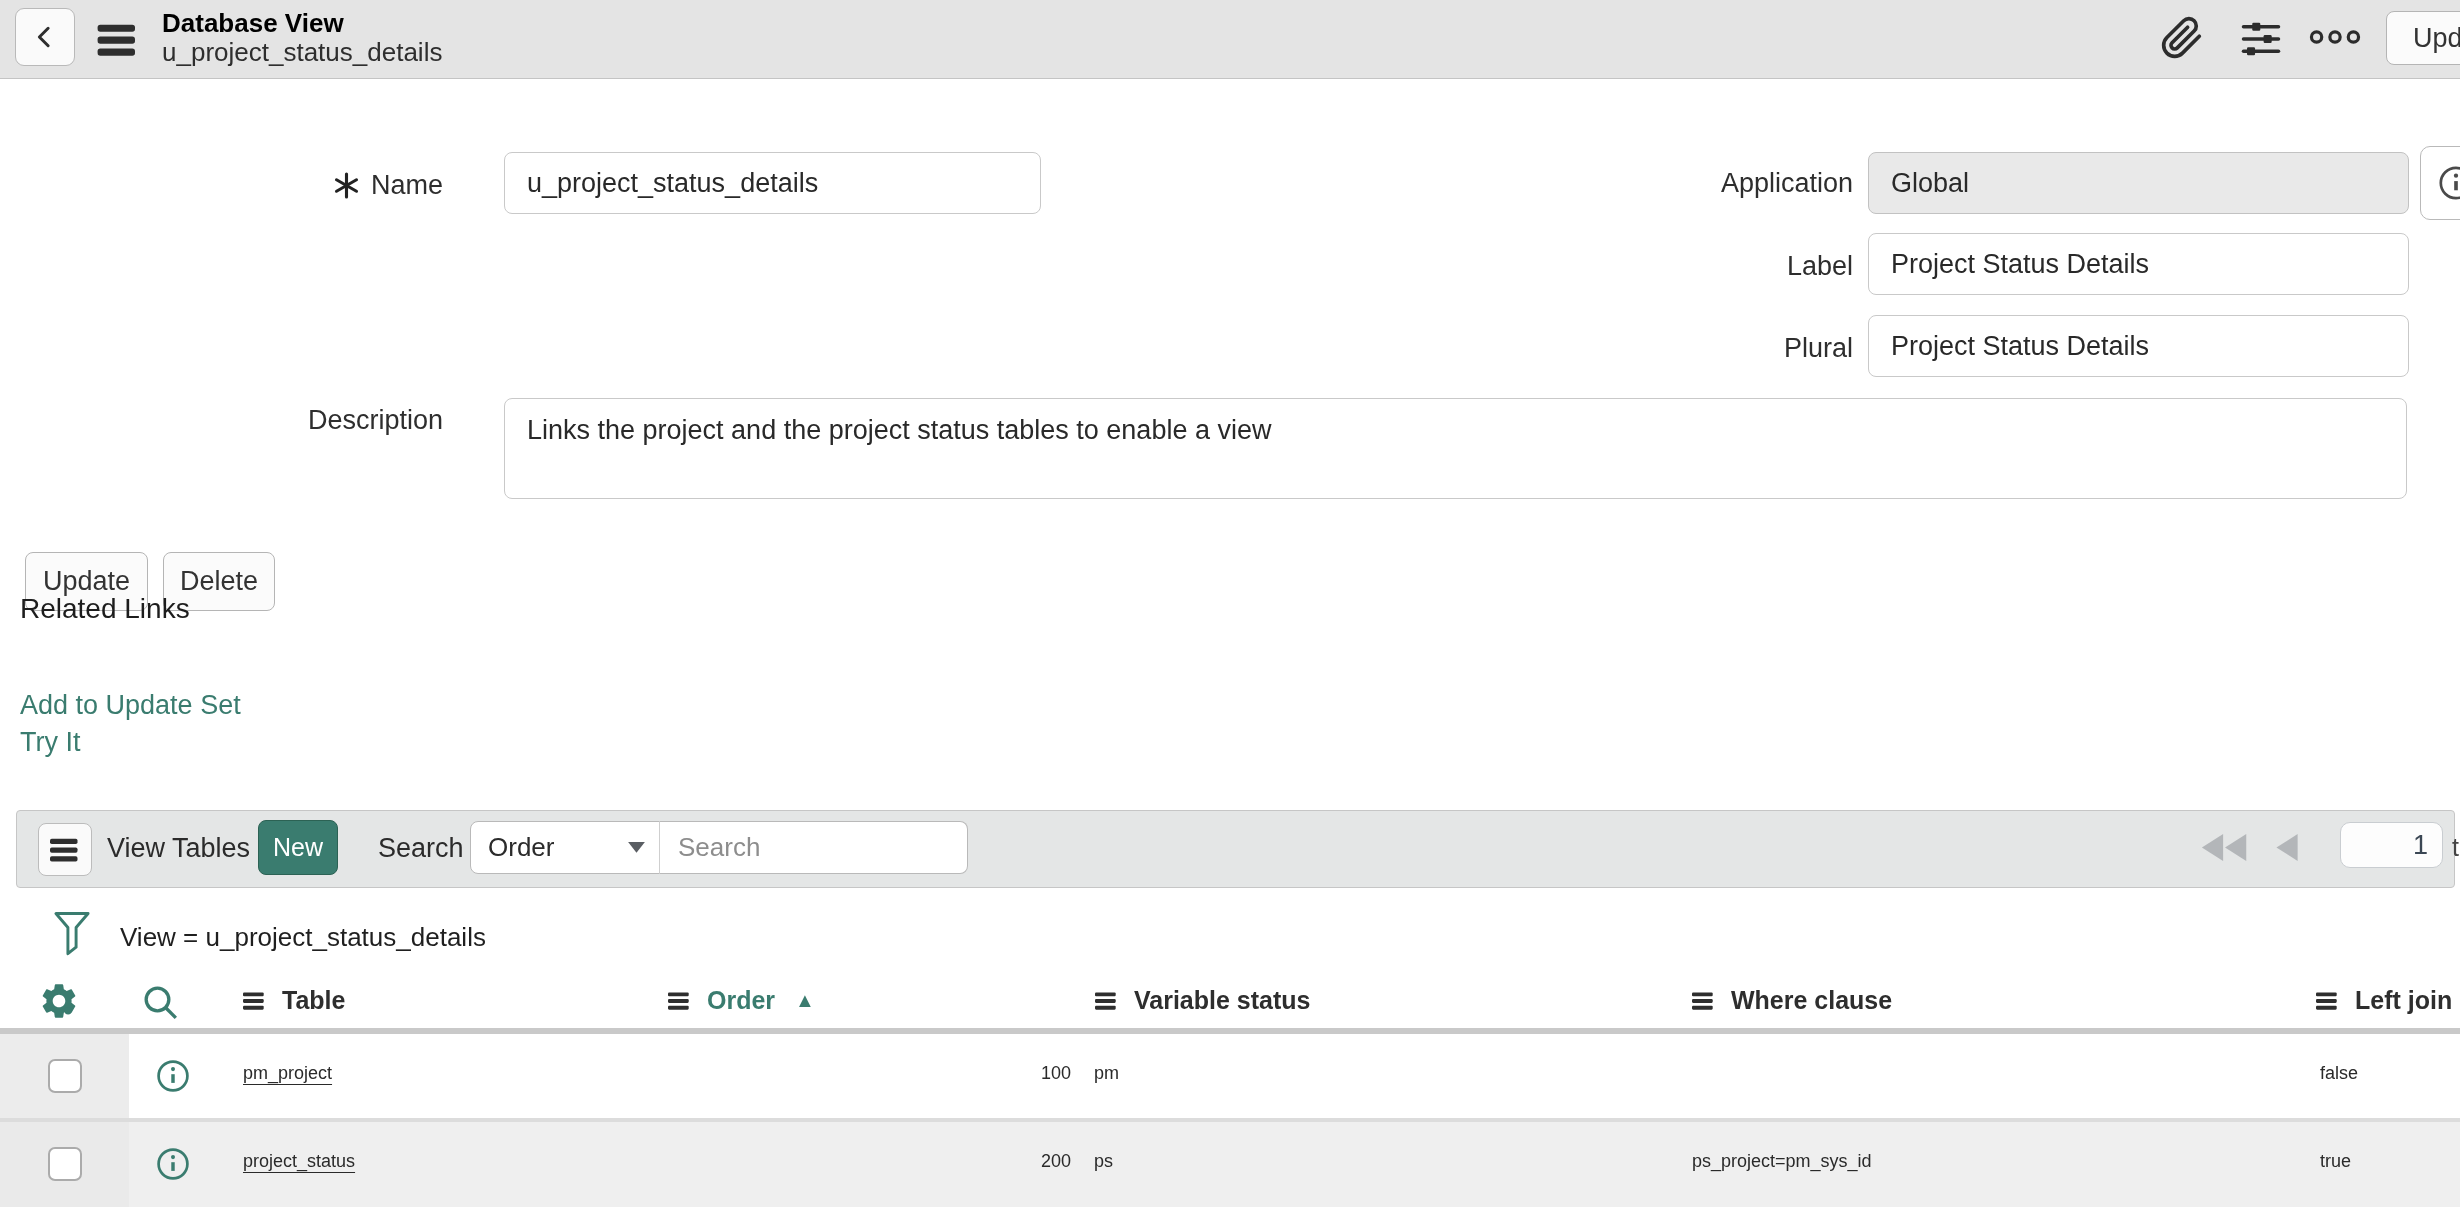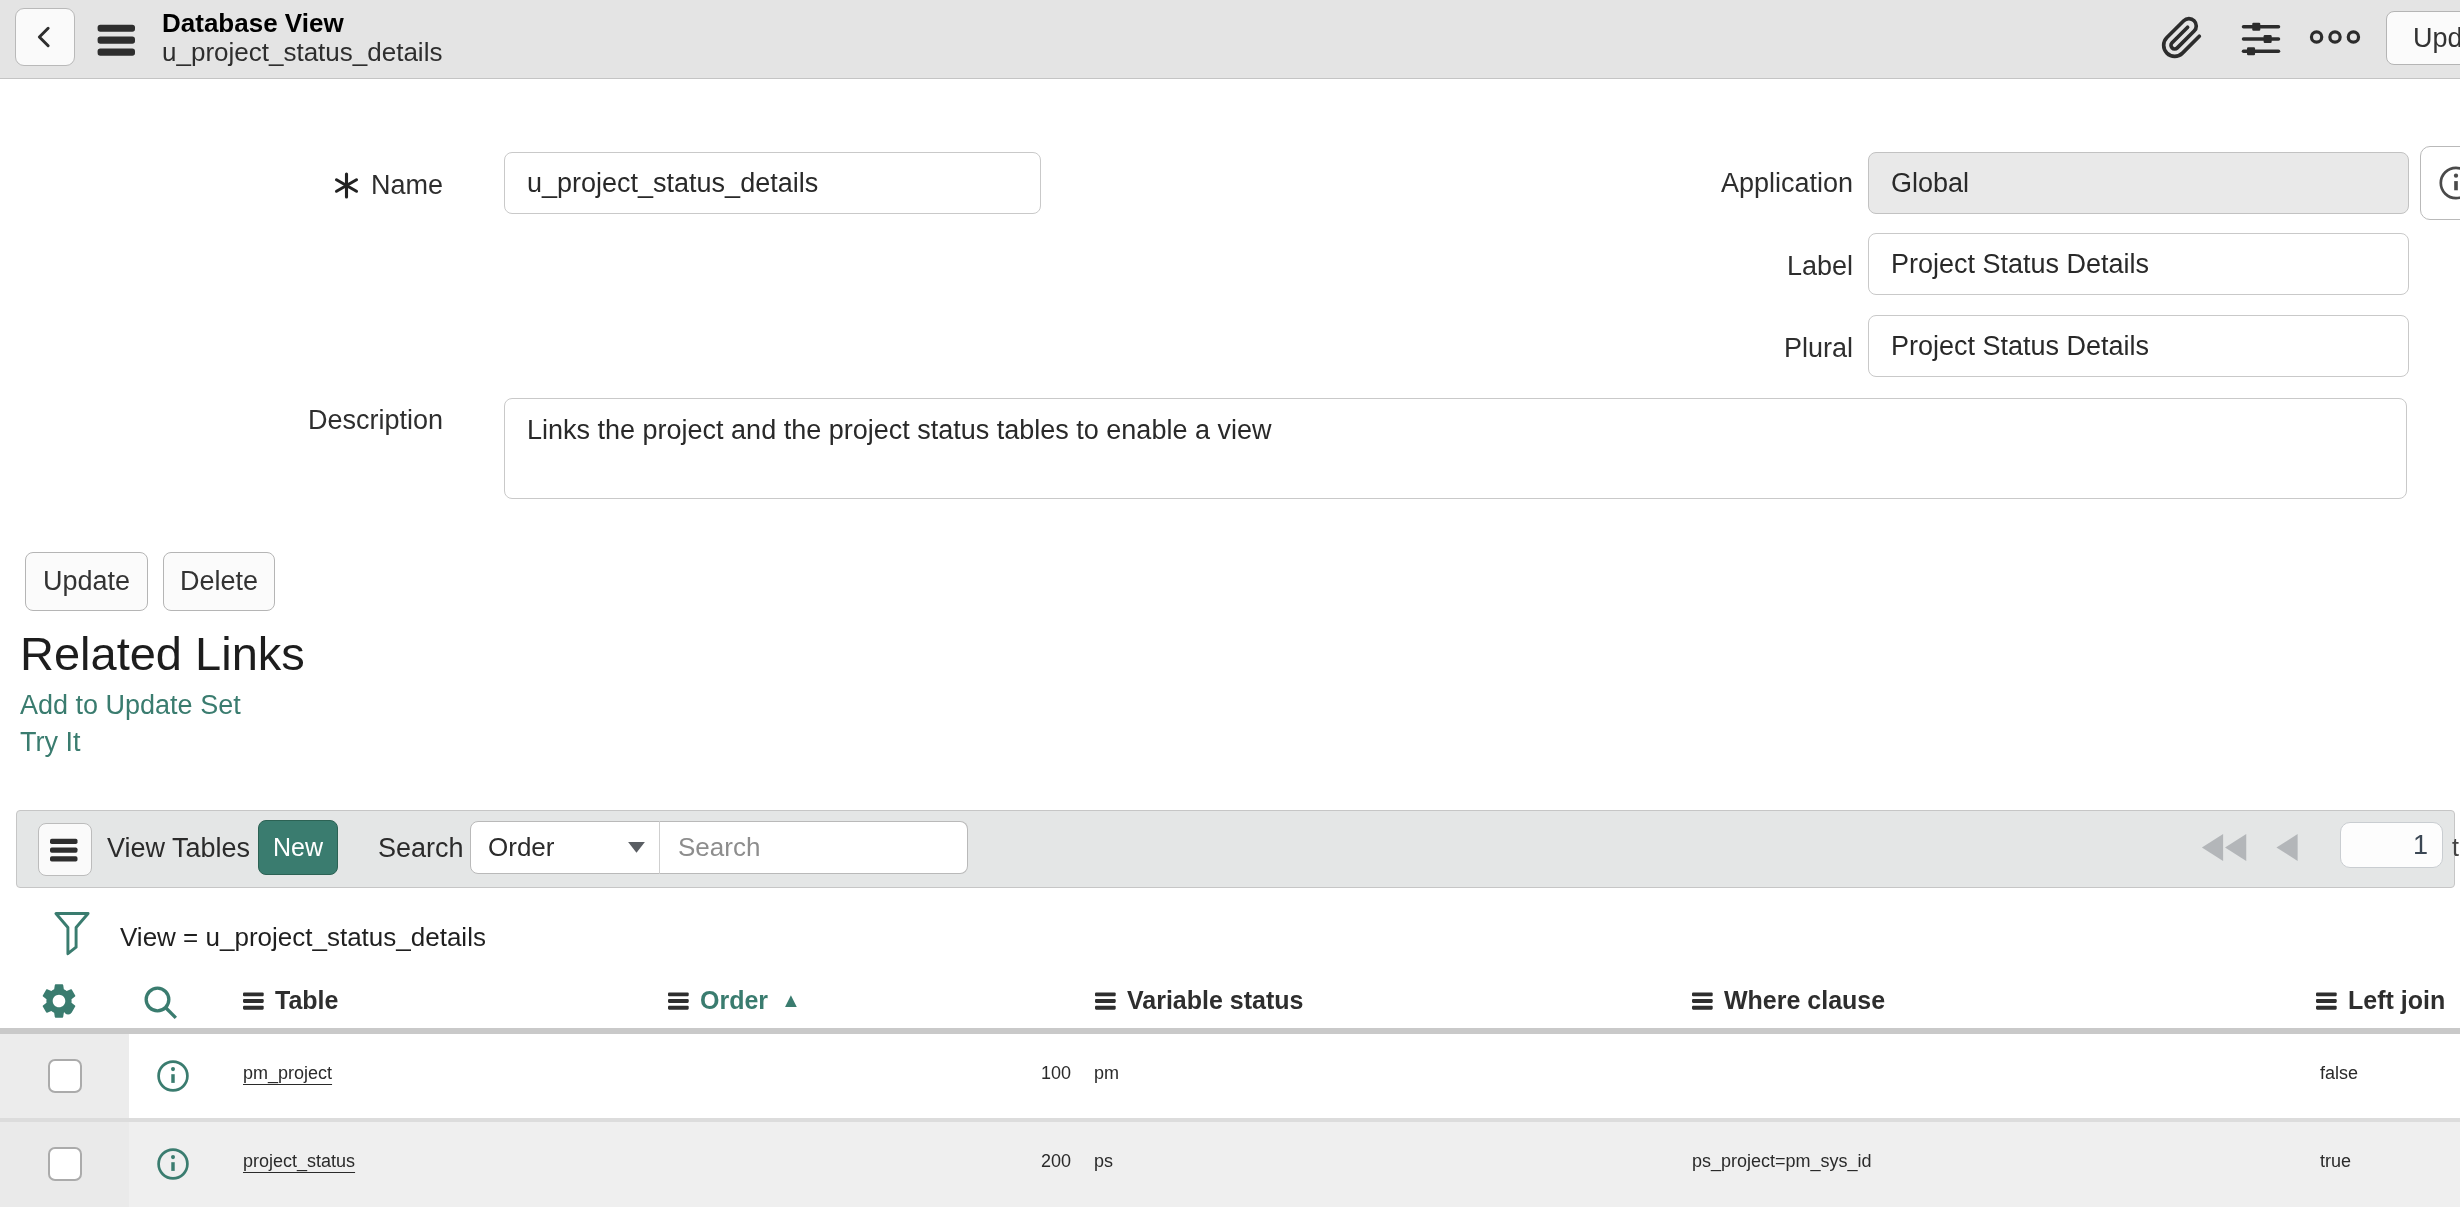--- a/index.html
+++ b/index.html
@@ -33,21 +33,21 @@
   .f-input.readonly { background:#e9e9e9; border-color:#c2c2c2; }
   .f-textarea { position:absolute; border:1px solid #c9c9c9; border-radius:8px;
                 background:#fff; font-size:27px; color:#292929; padding:14px 22px;
                 font-family:inherit; resize:none; line-height:34px; }
   .info-btn { position:absolute; left:2420px; top:146px; width:80px; height:74px;
               background:#fff; border:1px solid #b9b9b9; border-radius:10px;
               display:flex; align-items:center; padding-left:16px; color:#4a4a4a; }
   .form-btn { position:absolute; top:552px; height:59px; background:#fbfbfb;
               border:1px solid #b5b5b5; border-radius:8px; font-size:27px; color:#333;
               font-family:inherit; }
-  .related-heading { position:absolute; left:20px; top:626px; font-size:47px; font-weight:500; color:#1d1d1d; }
+  .related-heading { position:absolute; left:20px; top:593px; font-size:28px; font-weight:500; color:#1d1d1d; }
   .related-link { position:absolute; left:20px; font-size:27px; color:var(--accent); cursor:pointer; }
 
   
   .list-bar { position:absolute; left:16px; top:810px; width:2439px; height:78px;
               background:#e4e6e6; border:1px solid #c6c6c6; border-radius:4px; }
   .list-burger-btn { position:absolute; left:38px; top:823px; width:54px; height:53px;
                      background:#fafafa; border:1px solid #bcbcbc; border-radius:8px;
                      display:flex; align-items:center; justify-content:center; color:#2e2e2e; }
   .list-title { position:absolute; left:107px; top:833px; font-size:27px; color:#2b2b2b; }
   .new-btn { position:absolute; left:258px; top:820px; width:80px; height:55px;
@@ -64,21 +64,21 @@
                   font-family:inherit; }
   .search-input::placeholder { color:#8d8d8d; opacity:1; }
   .pg-btn { position:absolute; background:none; border:none; color:#b3b6b9; top:834px; }
   .pg-input { position:absolute; left:2340px; top:822px; width:103px; height:46px;
               background:#fdfdfd; border:1px solid #c9cdd1; border-radius:10px;
               font-size:27px; color:#3b4754; text-align:right; padding-right:14px; font-family:inherit; }
   .pg-suffix { position:absolute; left:2452px; top:833px; font-size:25px; color:#444; white-space:nowrap; }
 
   
   .filter-text { position:absolute; left:120px; top:922px; font-size:26px; color:#1f1f1f; }
-  .col-hdr { position:absolute; top:986px; display:flex; align-items:center; gap:9px;
+  .col-hdr { position:absolute; top:986px; display:flex; align-items:center; gap:16px;
              font-size:25px; font-weight:700; color:#2e2e2e; background:none; border:none;
              font-family:inherit; }
   .col-hdr.sorted { color:var(--accent); }
   .col-hdr .mini-burger { color:#2e2e2e; display:inline-flex; }
   .sort-arrow { font-size:20px; color:var(--accent); margin-left:4px; }
   .hdr-divider { position:absolute; left:0; top:1028px; width:2460px; height:6px; background:#c9c9c9; }
 
   
   .row { position:absolute; left:0; width:2460px; height:84px; }
   .row1 { top:1034px; background:#ffffff; }

